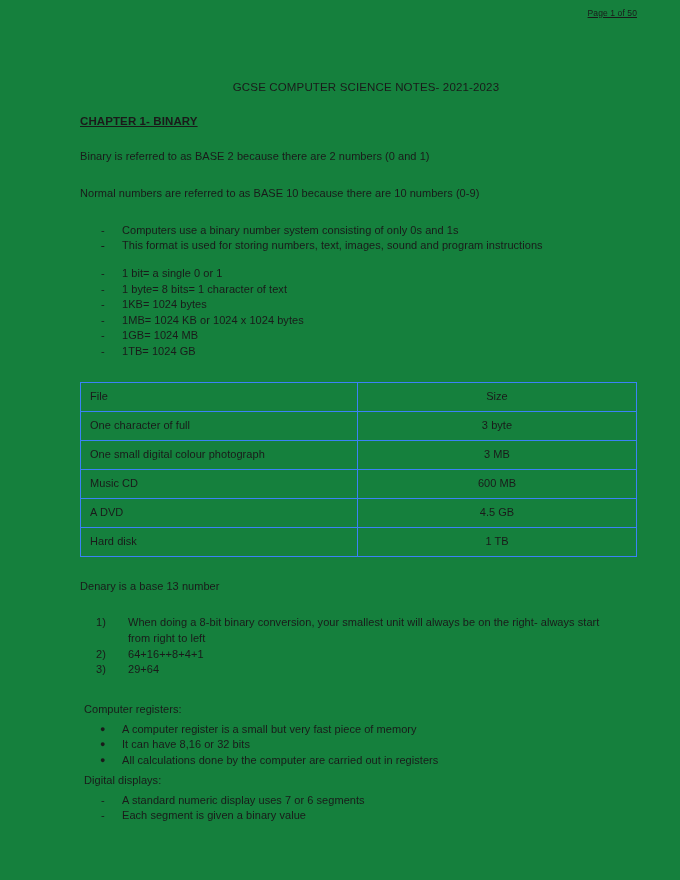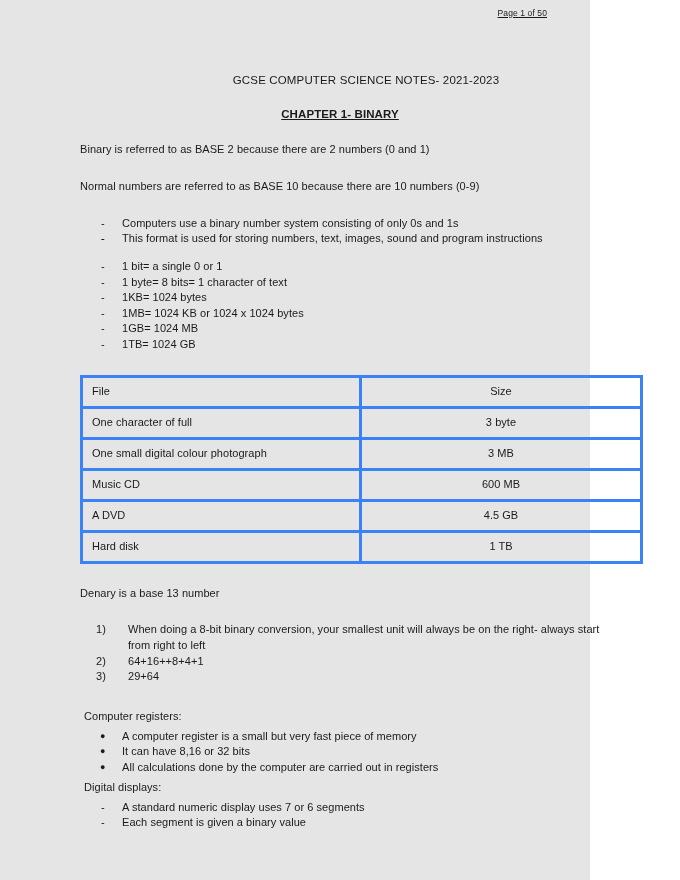--- a/index.html
+++ b/index.html
@@ -10,23 +10,23 @@
   body {
     width: 680px;
     height: 880px;
     font-family: "Liberation Sans", sans-serif;
     color: #1a1a1a;
     overflow: hidden;
     position: relative;
   }
   .page {
     position: relative;
-    width: 590px;
+    width: 680px;
     height: 880px;
-    background: #e5e5e5;
+    background: #15803d;
     box-sizing: border-box;
   }
 
   
   .page-header {
     position: absolute;
     top: 8px;
     right: 43px;
     font-size: 8.5px;
     color: #1a1a1a;
@@ -39,33 +39,32 @@
   .content {
     position: absolute;
     top: 70px;
     left: 80px;
     width: 520px;
   }
 
   .doc-title {
     font-size: 11.5px;
     text-align: center;
-    margin: 4px 0 22px 0;
+    margin: 11px 0 22px 0;
     letter-spacing: 0.15px;
     font-weight: normal;
     padding-left: 52px;
   }
 
   .chapter-heading {
     font-size: 11.5px;
     font-weight: bold;
     text-decoration: underline;
     margin: 0 0 22px 0;
     letter-spacing: 0.1px;
-    text-align: center;
   }
 
   .para {
     font-size: 11px;
     margin: 0 0 22px 0;
     line-height: 1.35;
     letter-spacing: 0.05px;
   }
 
   
@@ -105,21 +104,21 @@
   .gap-med { height: 20px; }
 
   
   table.filesize-table {
     border-collapse: collapse;
     width: 520px;
     margin: 22px 0 22px 0;
     table-layout: fixed;
   }
   table.filesize-table td {
-    border: 3px solid #3b82f6;
+    border: 1px solid #3b82f6;
     font-size: 11px;
     padding: 7px 9px 8px 9px;
     letter-spacing: 0.05px;
     vertical-align: middle;
     height: 13px;
   }
   table.filesize-table td.col-file { width: 258px; }
   table.filesize-table td.col-size { width: 260px; text-align: center; }
 
   .section-label {

